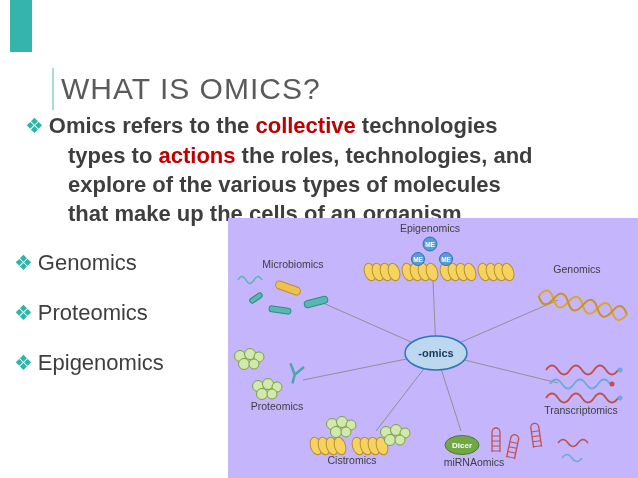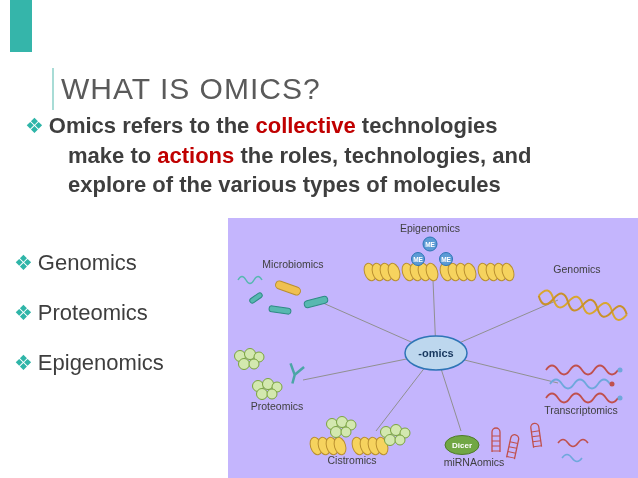--- a/index.html
+++ b/index.html
@@ -51,22 +51,23 @@
 </head>
 <body>
 
 <div class="corner-block"></div>
 <div class="title-accent"></div>
 
 <h1 class="title" style="margin:0;font-weight:normal;text-align:right;">WHAT IS OMICS?</h1>
 
 <div class="para">
   <div><span class="diamond">❖</span><span>Omics refers to the </span><span class="red">collective</span><span> technologies</span></div>
-  <div class="pline-indent"><span>make to </span><span class="red">actions</span><span> the roles, technologies, and</span></div>
+  <div class="pline-indent"><span>types to </span><span class="red">actions</span><span> the roles, technologies, and</span></div>
   <div class="pline-indent">explore of the various types of molecules</div>
+  <div class="pline-indent">that make up the cells of an organism</div>
 </div>
 
 <div class="bullets">
   <div class="bullet-item"><span class="diamond">❖</span><span>Genomics</span></div>
   <div class="bullet-item"><span class="diamond">❖</span><span>Proteomics</span></div>
   <div class="bullet-item"><span class="diamond">❖</span><span>Epigenomics</span></div>
 </div>
 
 <div class="diagram">
 <svg viewBox="0 0 410 260" width="410" height="260">

